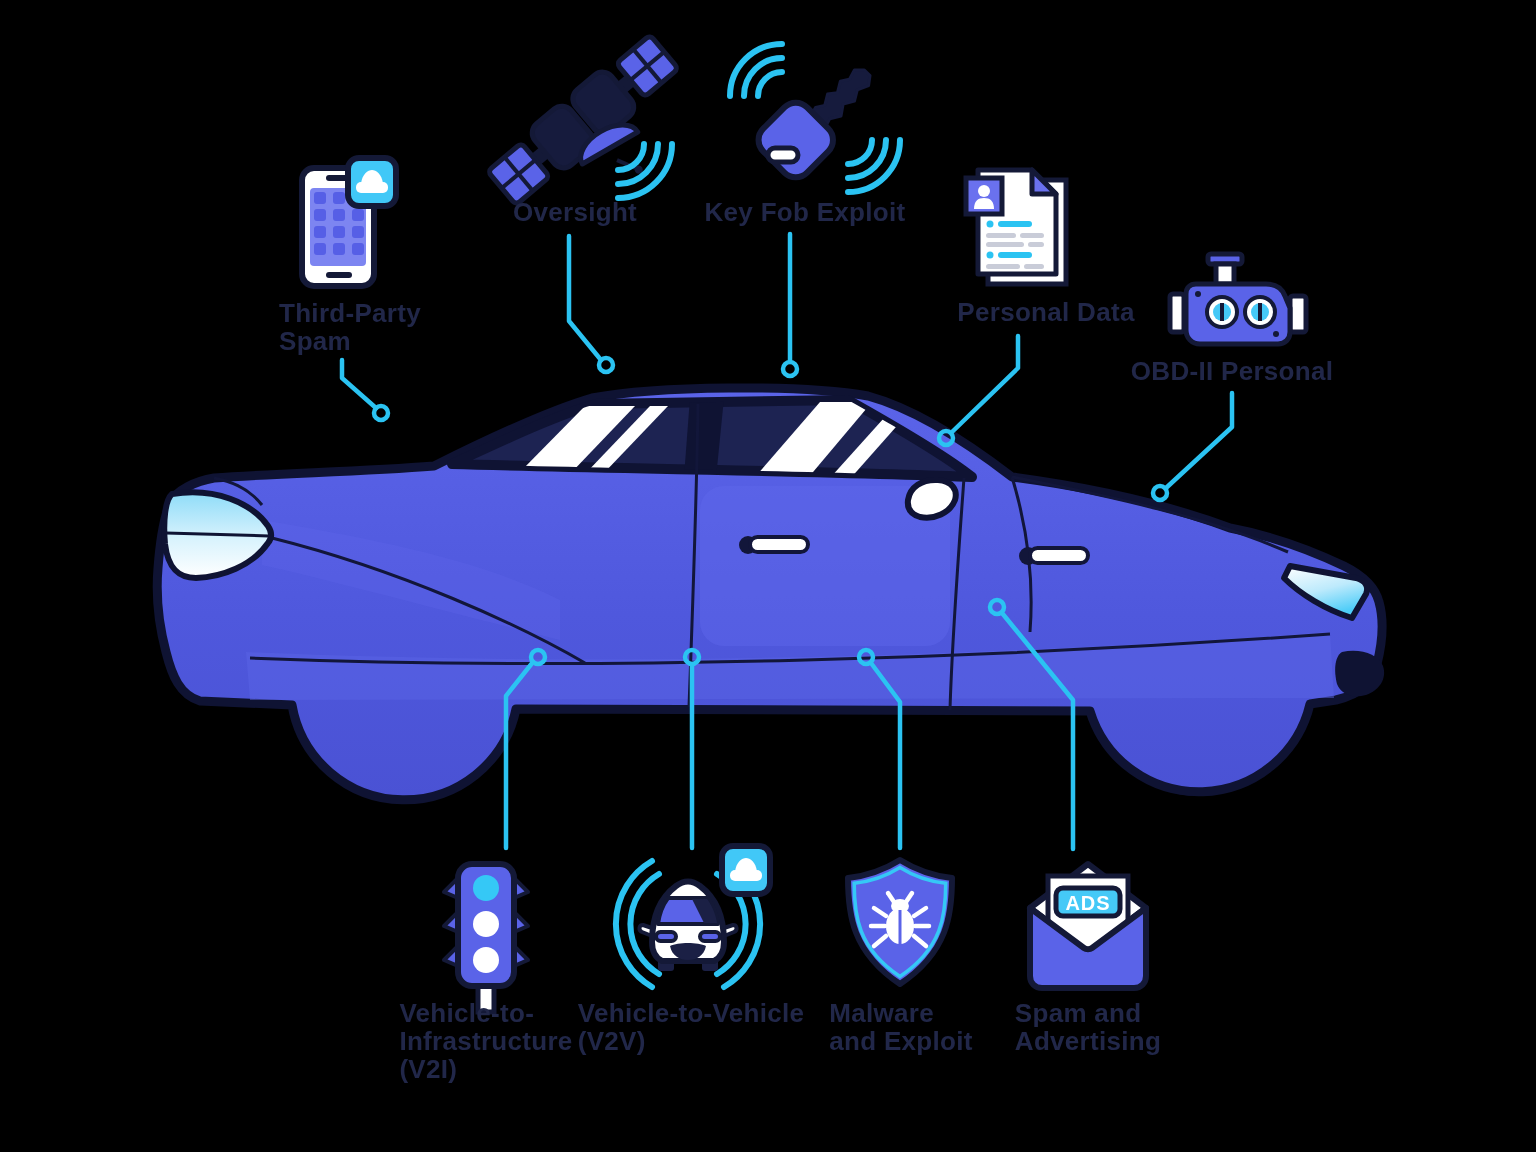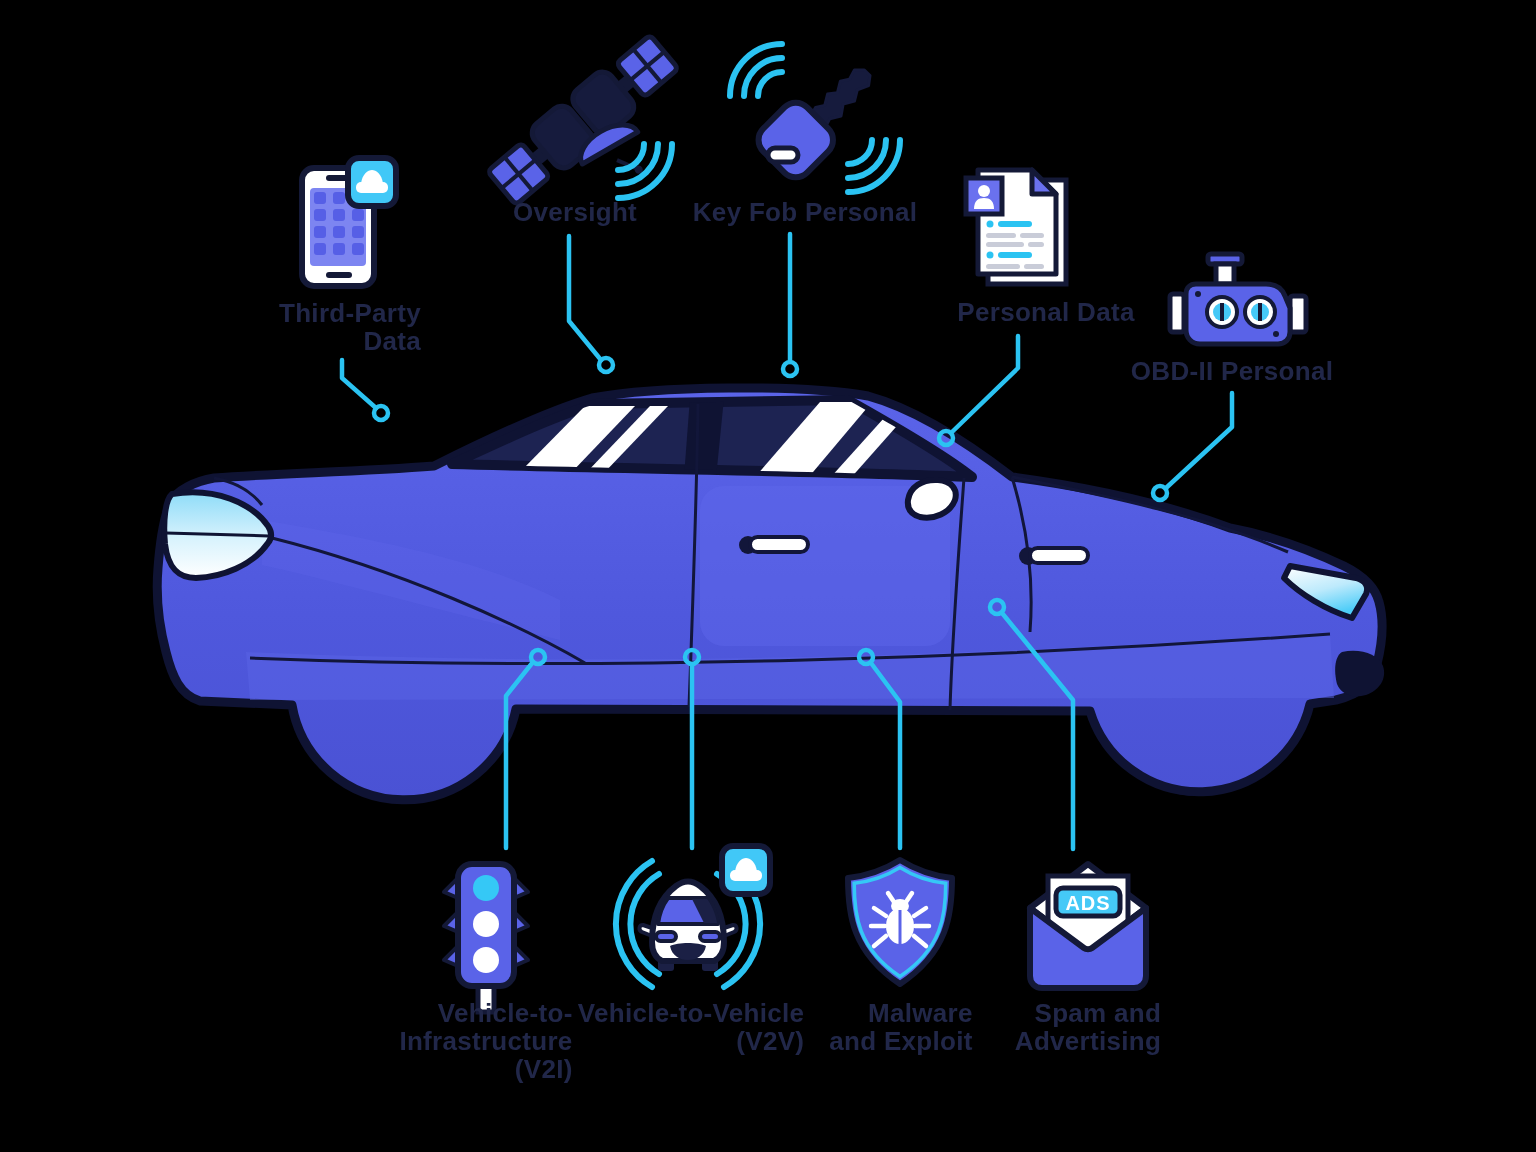--- a/index.html
+++ b/index.html
@@ -1,19 +1,19 @@
 <!DOCTYPE html>
 <html><head>
 <meta charset="utf-8">
 <style>
   html,body{margin:0;padding:0;background:#000;}
   .canvas{position:relative;width:1536px;height:1152px;background:#000;overflow:hidden;
           font-family:"Liberation Sans",sans-serif;}
   .canvas svg{position:absolute;left:0;top:0;}
-  .label{position:absolute;transform:translateX(-50%);text-align:right;
+  .label{position:absolute;transform:translateX(-50%);text-align:left;
          font-weight:700;font-size:26px;line-height:28px;letter-spacing:.3px;
          color:#212749;white-space:pre-line;}
   .svgtext{font-family:"Liberation Sans",sans-serif;font-weight:700;}
 </style>
 </head>
 <body>
 
 <div class="canvas">
 
 <svg width="1536" height="1152" viewBox="0 0 1536 1152">
@@ -342,23 +342,23 @@
   <g transform="translate(1026,856)">
     <path d="M 4,52 L 62,8 L 120,52 L 62,96 Z" fill="#ffffff" stroke="#141937" stroke-width="6" stroke-linejoin="round"></path>
     <rect x="22" y="20" width="80" height="76" fill="#ffffff" stroke="#141937" stroke-width="5"></rect>
     <rect x="30" y="32" width="64" height="28" rx="7" fill="#45c9f7" stroke="#141937" stroke-width="5"></rect>
     <text x="62" y="54" text-anchor="middle" class="svgtext" font-size="20" fill="#ffffff" letter-spacing="1">ADS</text>
     <path d="M 4,52 L 4,120 C 4,127 9,132 16,132 L 108,132 C 115,132 120,127 120,120 L 120,52 L 66,92 C 64,93.5 60,93.5 58,92 Z" fill="#5a63e8" stroke="#141937" stroke-width="6" stroke-linejoin="round"></path>
   </g>
 </svg>
 
   <div class="label" style="left:350px;top:299px">Third-Party
-Data</div>
+Spam</div>
   <div class="label" style="left:575px;top:198px">Oversight</div>
-  <div class="label" style="left:805px;top:198px">Key Fob Personal</div>
+  <div class="label" style="left:805px;top:198px">Key Fob Exploit</div>
   <div class="label" style="left:1046px;top:298px">Personal Data</div>
   <div class="label" style="left:1232px;top:357px">OBD-II Personal</div>
   <div class="label" style="left:486px;top:999px">Vehicle-to-
 Infrastructure
 (V2I)</div>
   <div class="label" style="left:691px;top:999px">Vehicle-to-Vehicle
 (V2V)</div>
   <div class="label" style="left:901px;top:999px">Malware
 and Exploit</div>
   <div class="label" style="left:1088px;top:999px">Spam and

